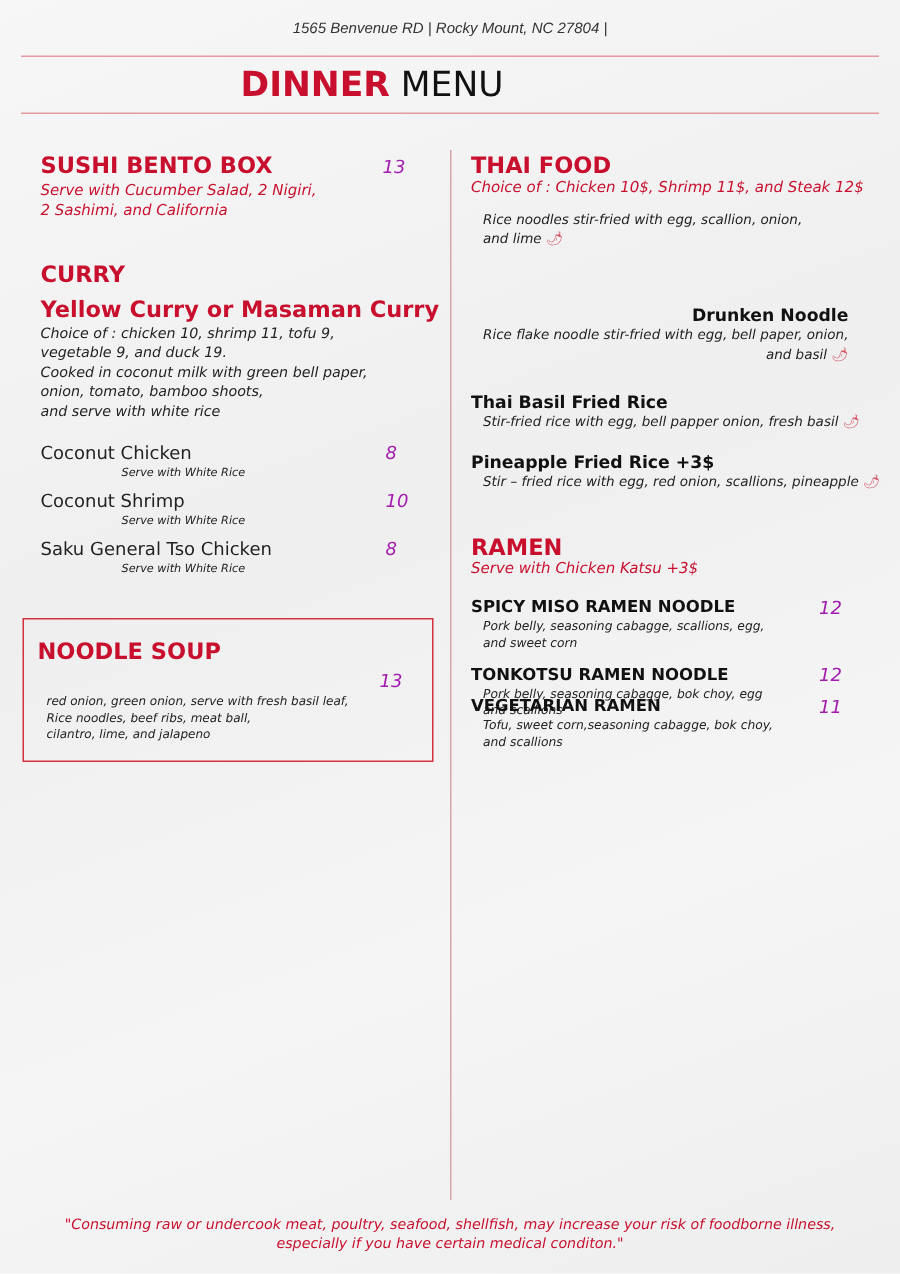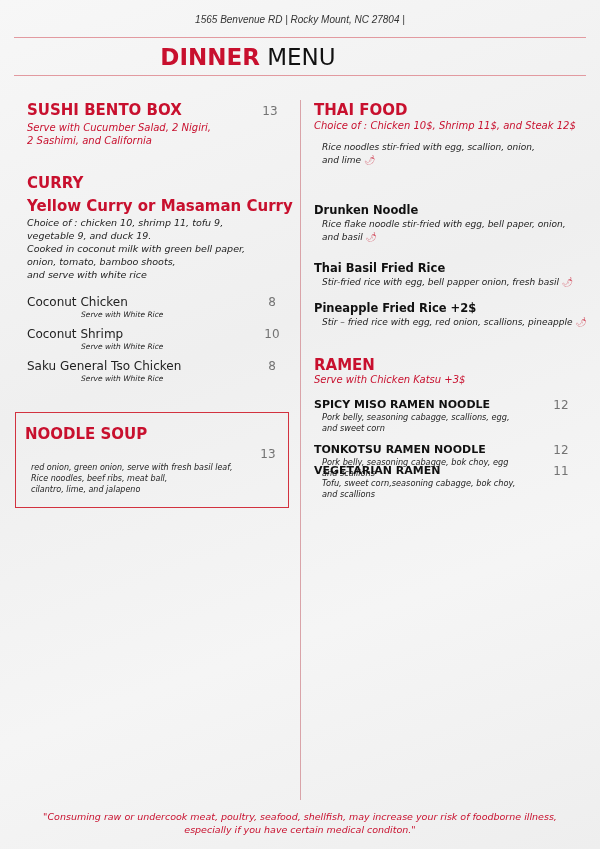--- a/index.html
+++ b/index.html
@@ -22,21 +22,21 @@
     font-family: "DejaVu Sans", sans-serif; font-size: 23px; letter-spacing: 0px;
   }
   .title .t1 { color: #c8102e; font-weight: bold; }
   .title .t2 { color: #111; font-weight: normal; }
   .vdiv { left: 300px; top: 100px; width: 1px; height: 700px; background: #d9a3a8; }
 
   .sec-title { color: #c8102e; font-weight: bold; font-size: 15px; line-height: 18px; white-space: nowrap; }
   .sub-red { color: #c8102e; font-style: italic; font-size: 10px; line-height: 13px; }
   .desc { color: #222; font-style: italic; font-size: 9.5px; line-height: 13px; }
   .desc-sm { color: #222; font-style: italic; font-size: 7.5px; line-height: 10px; padding-left: 7px; margin-left: 47px; }
-  .price { font-size: 12px; color: #737373; text-align: center; width: 30px; }
+  .price { font-size: 12px; color: #a21caf; text-align: left; width: 30px; font-style: italic; }
   .item-name { font-size: 12px; color: #222; line-height: 15px; }
   .thai-name { font-size: 11.5px; font-weight: bold; color: #111; line-height: 15px; }
   .thai-desc { color: #222; font-style: italic; font-size: 9px; line-height: 12.5px; padding-left: 8px; }
   .ramen-name { font-size: 11px; font-weight: bold; color: #111; line-height: 14px; white-space: nowrap; }
   .ramen-desc { color: #222; font-style: italic; font-size: 8.2px; line-height: 11px; padding-left: 8px; }
   .pepper { color: #d45a6a; font-style: normal; font-size: 9px; }
   .box { left: 15px; top: 412px; width: 274px; height: 96px; border: 1.5px solid #d2323f; box-sizing: border-box; }
   .footer {
     top: 810px; left: 0; width: 600px; text-align: center;
     color: #c8102e; font-style: italic; font-size: 9.5px; line-height: 13px;
@@ -100,37 +100,37 @@
 <div class="abs sec-title" style="left:314px; top:101px;">THAI FOOD</div>
 <div class="abs sub-red" style="left:314px; top:119px;">Choice of : Chicken 10$, Shrimp 11$, and Steak 12$</div>
 
 <div class="abs" style="left:314px; top:141px;">
   <div class="thai-desc">
     <div>Rice noodles stir-fried with egg, scallion, onion,</div>
     <div><span>and lime</span> <span class="pepper">🌶︎</span></div>
   </div>
 </div>
 
-<div class="abs" style="left:314px; top:203px;">
+<div class="abs" style="left:314px; top:203px;text-align:right;">
   <div class="thai-name">Drunken Noodle</div>
   <div class="thai-desc">
     <div>Rice flake noodle stir-fried with egg, bell paper, onion,</div>
     <div><span>and basil</span> <span class="pepper">🌶︎</span></div>
   </div>
 </div>
 
 <div class="abs" style="left:314px; top:261px;">
   <div class="thai-name">Thai Basil Fried Rice</div>
   <div class="thai-desc">
     <div><span>Stir-fried rice with egg, bell papper onion, fresh basil</span> <span class="pepper">🌶︎</span></div>
   </div>
 </div>
 
 <div class="abs" style="left:314px; top:301px;">
-  <div class="thai-name">Pineapple Fried Rice +2$</div>
+  <div class="thai-name">Pineapple Fried Rice +3$</div>
   <div class="thai-desc">
     <div><span>Stir – fried rice with egg, red onion, scallions, pineapple</span> <span class="pepper">🌶︎</span></div>
   </div>
 </div>
 
 <div class="abs sec-title" style="left:314px; top:356px;">RAMEN</div>
 <div class="abs sub-red" style="left:314px; top:373px;">Serve with Chicken Katsu +3$</div>
 
 <div class="abs" style="left:314px; top:398px; width:262px;">
   <div class="ramen-name">SPICY MISO RAMEN NOODLE</div>

